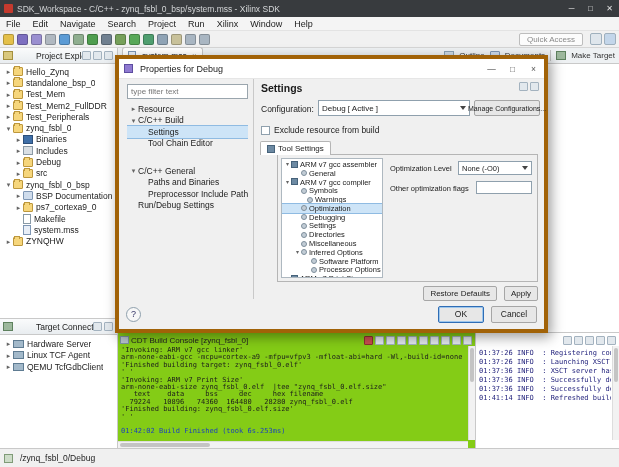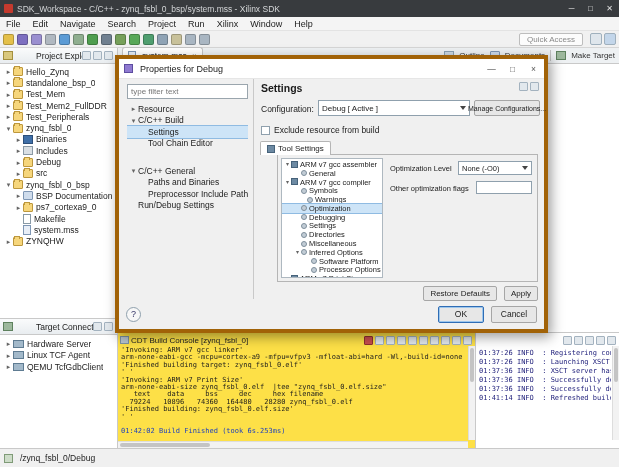--- a/index.html
+++ b/index.html
@@ -66,21 +66,21 @@
   .explorer{position:absolute;left:0;top:48px;width:118px;height:270px;background:#fff;border-right:1px solid #c9c9c9}
   .explorer .tree{padding:2px 0 0 2px}
   .targets{position:absolute;left:0;top:318px;width:118px;height:130px;background:#fff;border-right:1px solid #c9c9c9;border-top:1px solid #c9c9c9}
   .targets .tree{padding:3px 0 0 2px}
   .targets .trow{height:11.6px}
 
   
   .editor-content{position:absolute;left:118px;top:64px;width:501px;height:268px;background:#fff}
 
   
-  .console{position:absolute;left:118px;top:332px;width:357px;height:116px;background:#fde047;border-top:1px solid #c9c9c9}
+  .console{position:absolute;left:118px;top:332px;width:357px;height:116px;background:#84cc16;border-top:1px solid #c9c9c9}
   .console-header{height:13px;display:flex;align-items:center;font-size:8px;padding:1px 2px 0 2px;white-space:nowrap}
   .console-header .ti{width:9px;height:8px;margin-right:2px}
   .console-body{position:absolute;left:3px;top:14px;right:8px;bottom:8px;overflow:hidden;font-family:"DejaVu Sans Mono",monospace;font-size:7px;line-height:7.4px;white-space:pre;color:#1c1c1c}
   .cline{height:7.4px}
   .c-time{color:#1b3fbf}
   .vscroll{position:absolute;top:13px;right:0;bottom:8px;width:7px;background:#f2f2f2;border-left:1px solid #ddd}
   .hscroll{position:absolute;left:0;right:7px;bottom:0;height:7px;background:#f2f2f2;border-top:1px solid #ddd}
   .vthumb{position:absolute;top:2px;left:1px;width:4px;height:34px;background:#c4c4c4;border-radius:2px}
   .hthumb{position:absolute;left:2px;top:1px;height:4px;width:90px;background:#c4c4c4;border-radius:2px}
 

